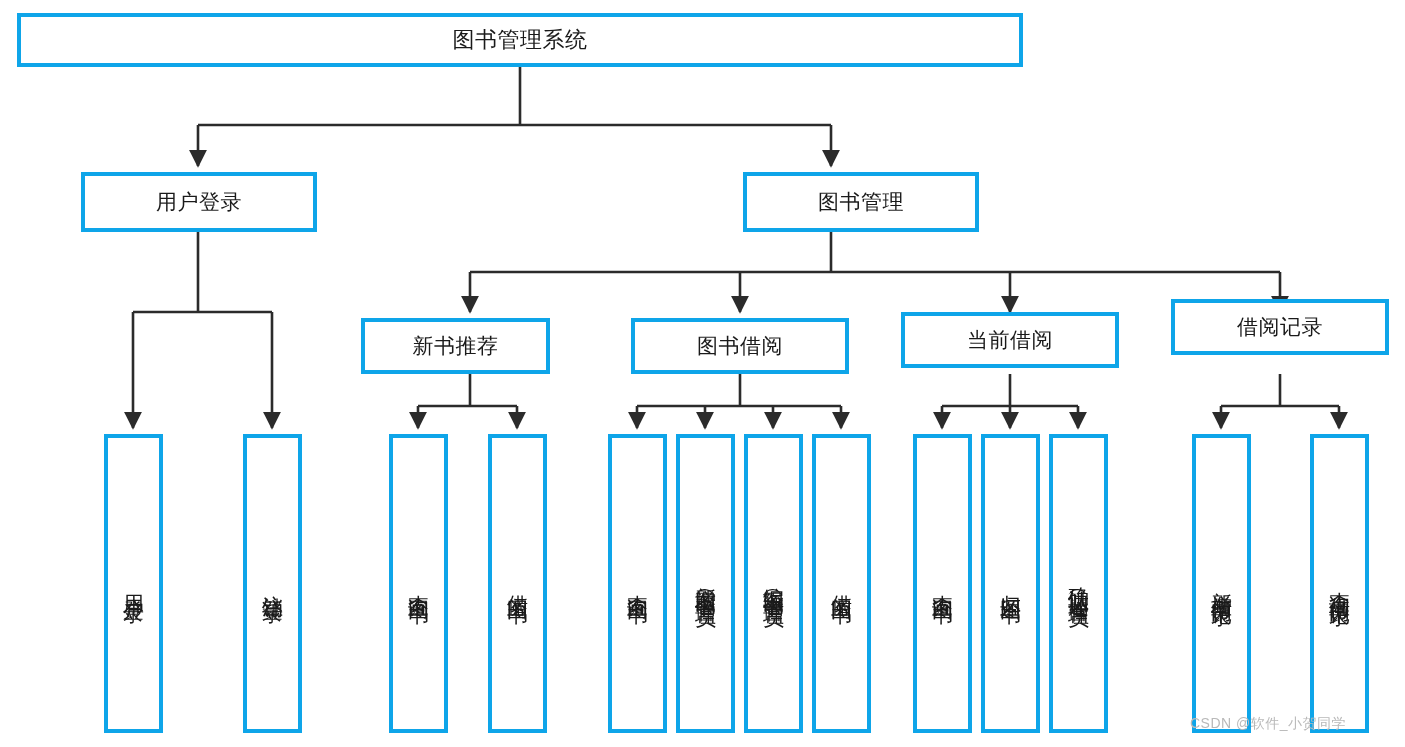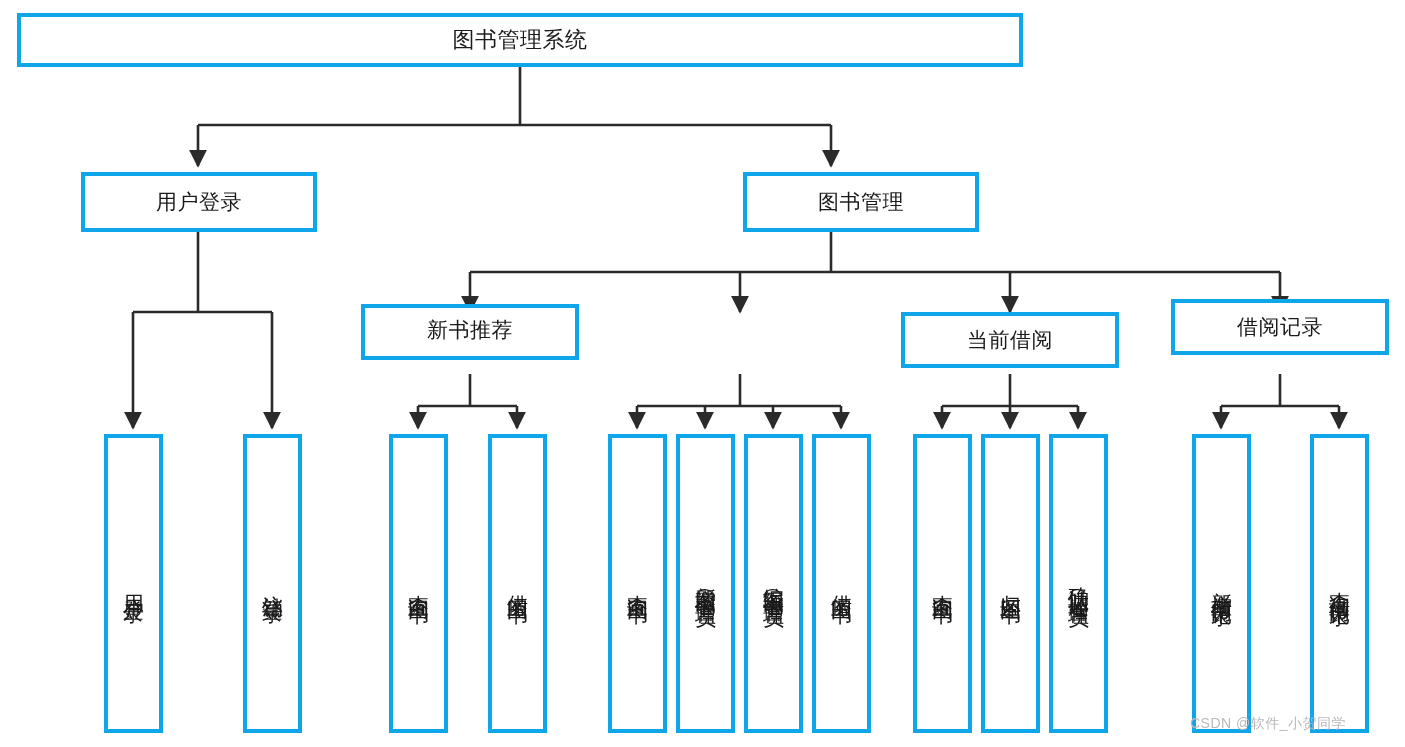--- a/index.html
+++ b/index.html
@@ -126,22 +126,25 @@
     <span class="label">图书管理系统</span>
   </div>
 
   <div class="node horizontal" style="left:81px; top:172px; width:236px; height:60px;">
     <span class="label">用户登录</span>
   </div>
   <div class="node horizontal" style="left:711px; top:172px; width:236px; height:60px;margin-left:32px;">
     <span class="label">图书管理</span>
   </div>
 
-  <div class="node horizontal" style="left:361px; top:304px; width:218px; height:56px;font-family:Liberation Mono, monospace;">
+  <div class="node horizontal" style="left:361px; top:318px; width:189px; height:56px;">
     <span class="label">新书推荐</span>
+  </div>
+  <div class="node horizontal" style="left:631px; top:318px; width:218px; height:56px;">
+    <span class="label">图书借阅</span>
   </div>
   <div class="node horizontal" style="left:901px; top:312px; width:218px; height:56px;">
     <span class="label">当前借阅</span>
   </div>
   <div class="node horizontal" style="left:1171px; top:299px; width:218px; height:56px;">
     <span class="label">借阅记录</span>
   </div>
 
   <div class="node vertical" style="left:104px; top:434px; width:59px; height:299px;">
     <span class="label">用户登录</span>

